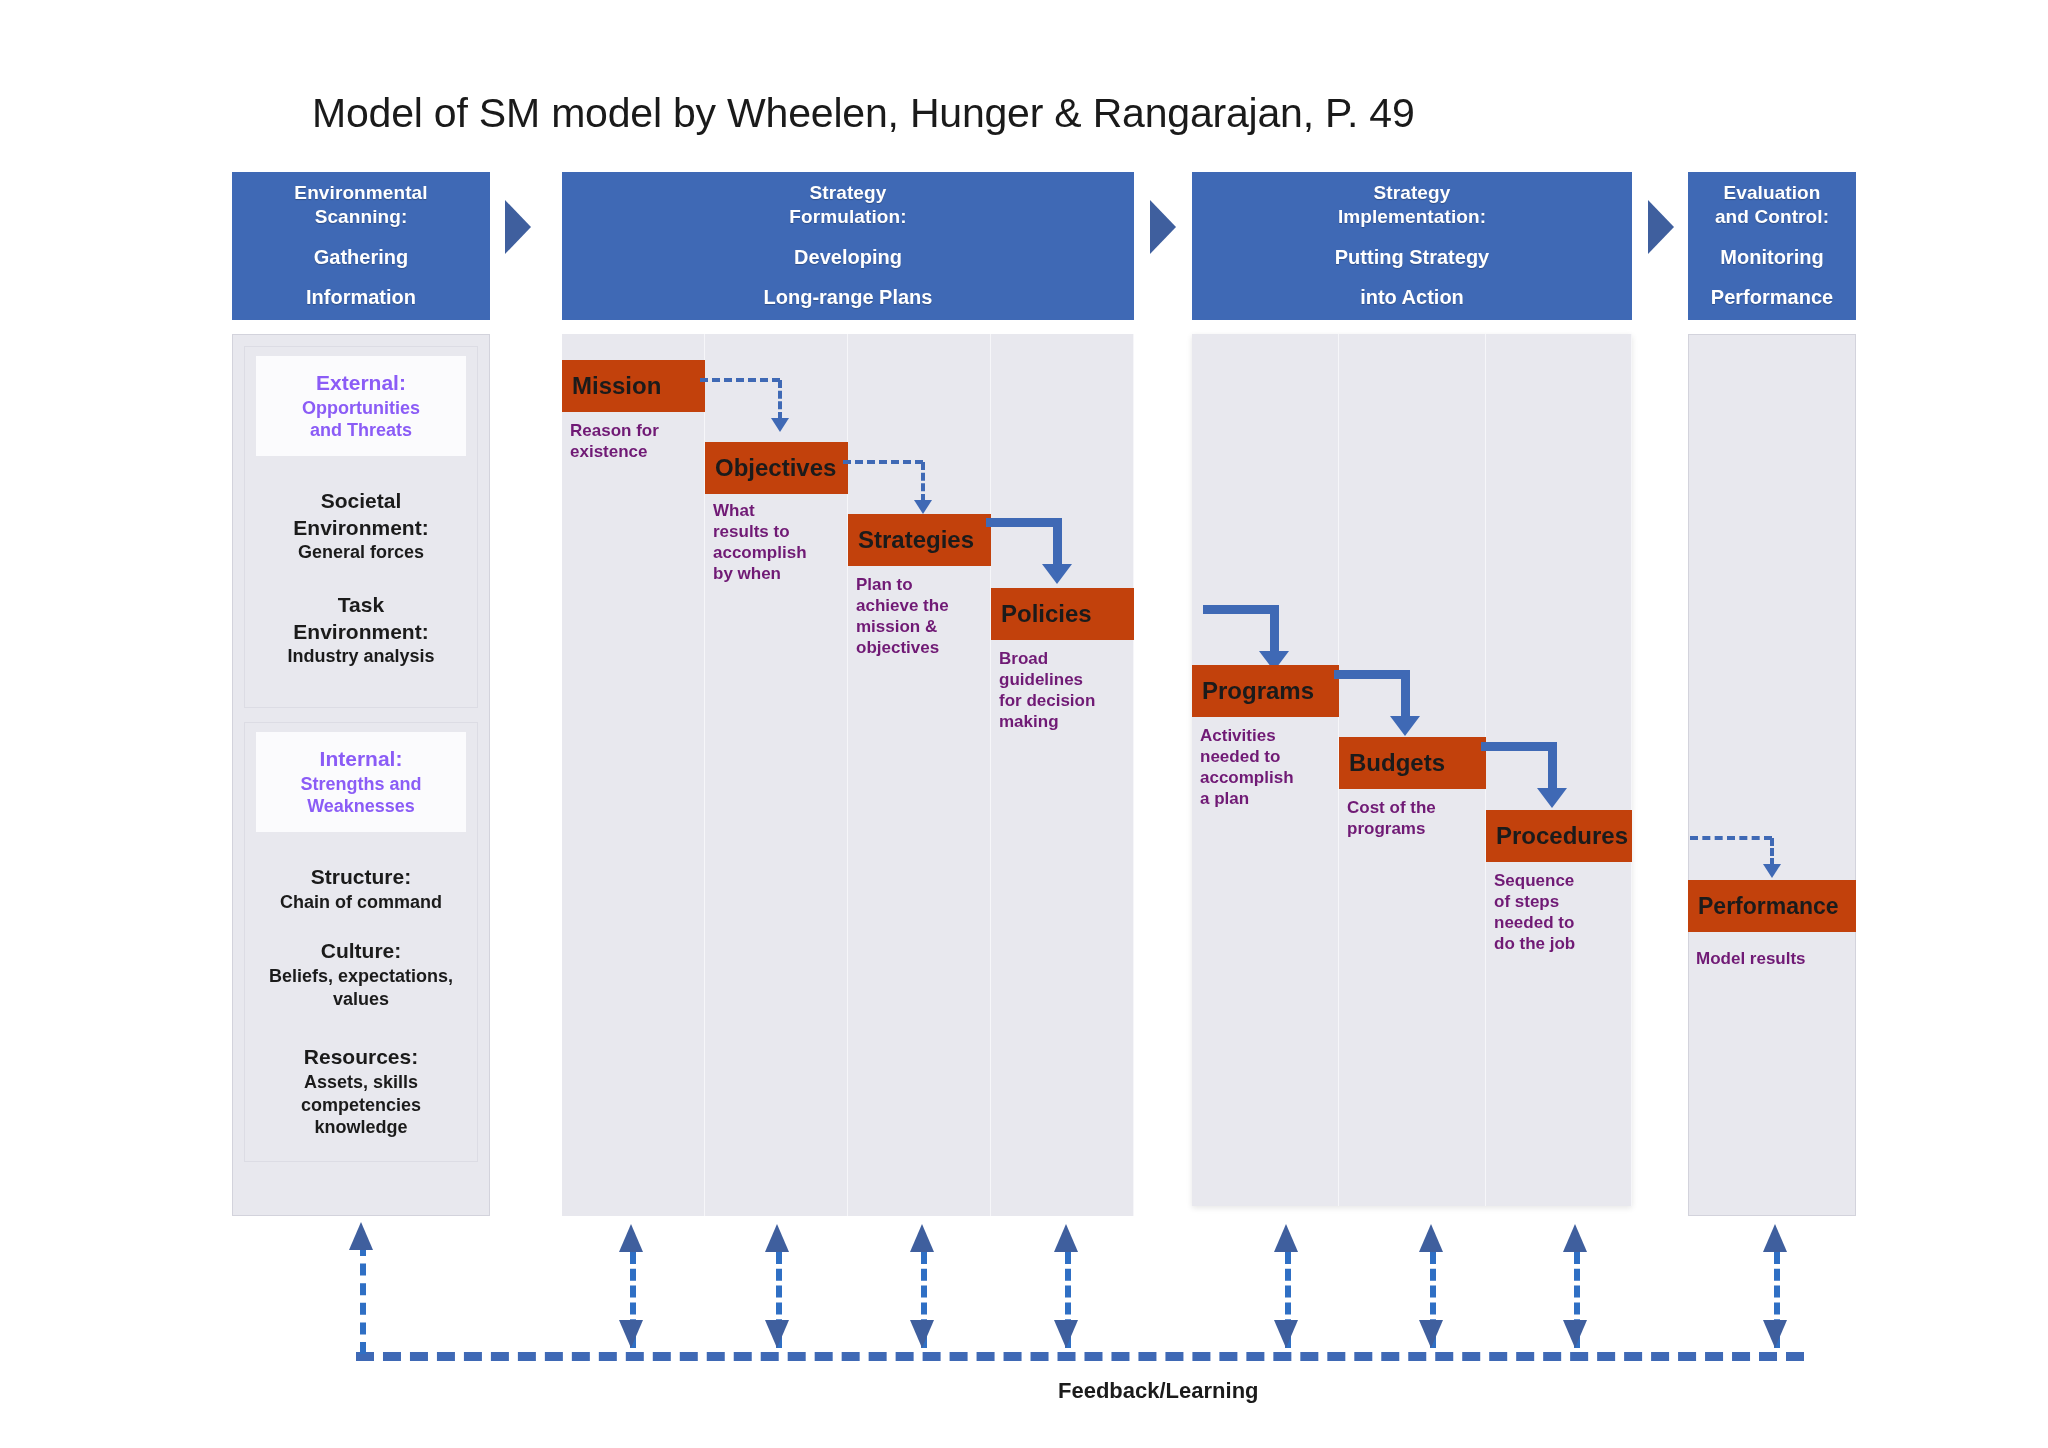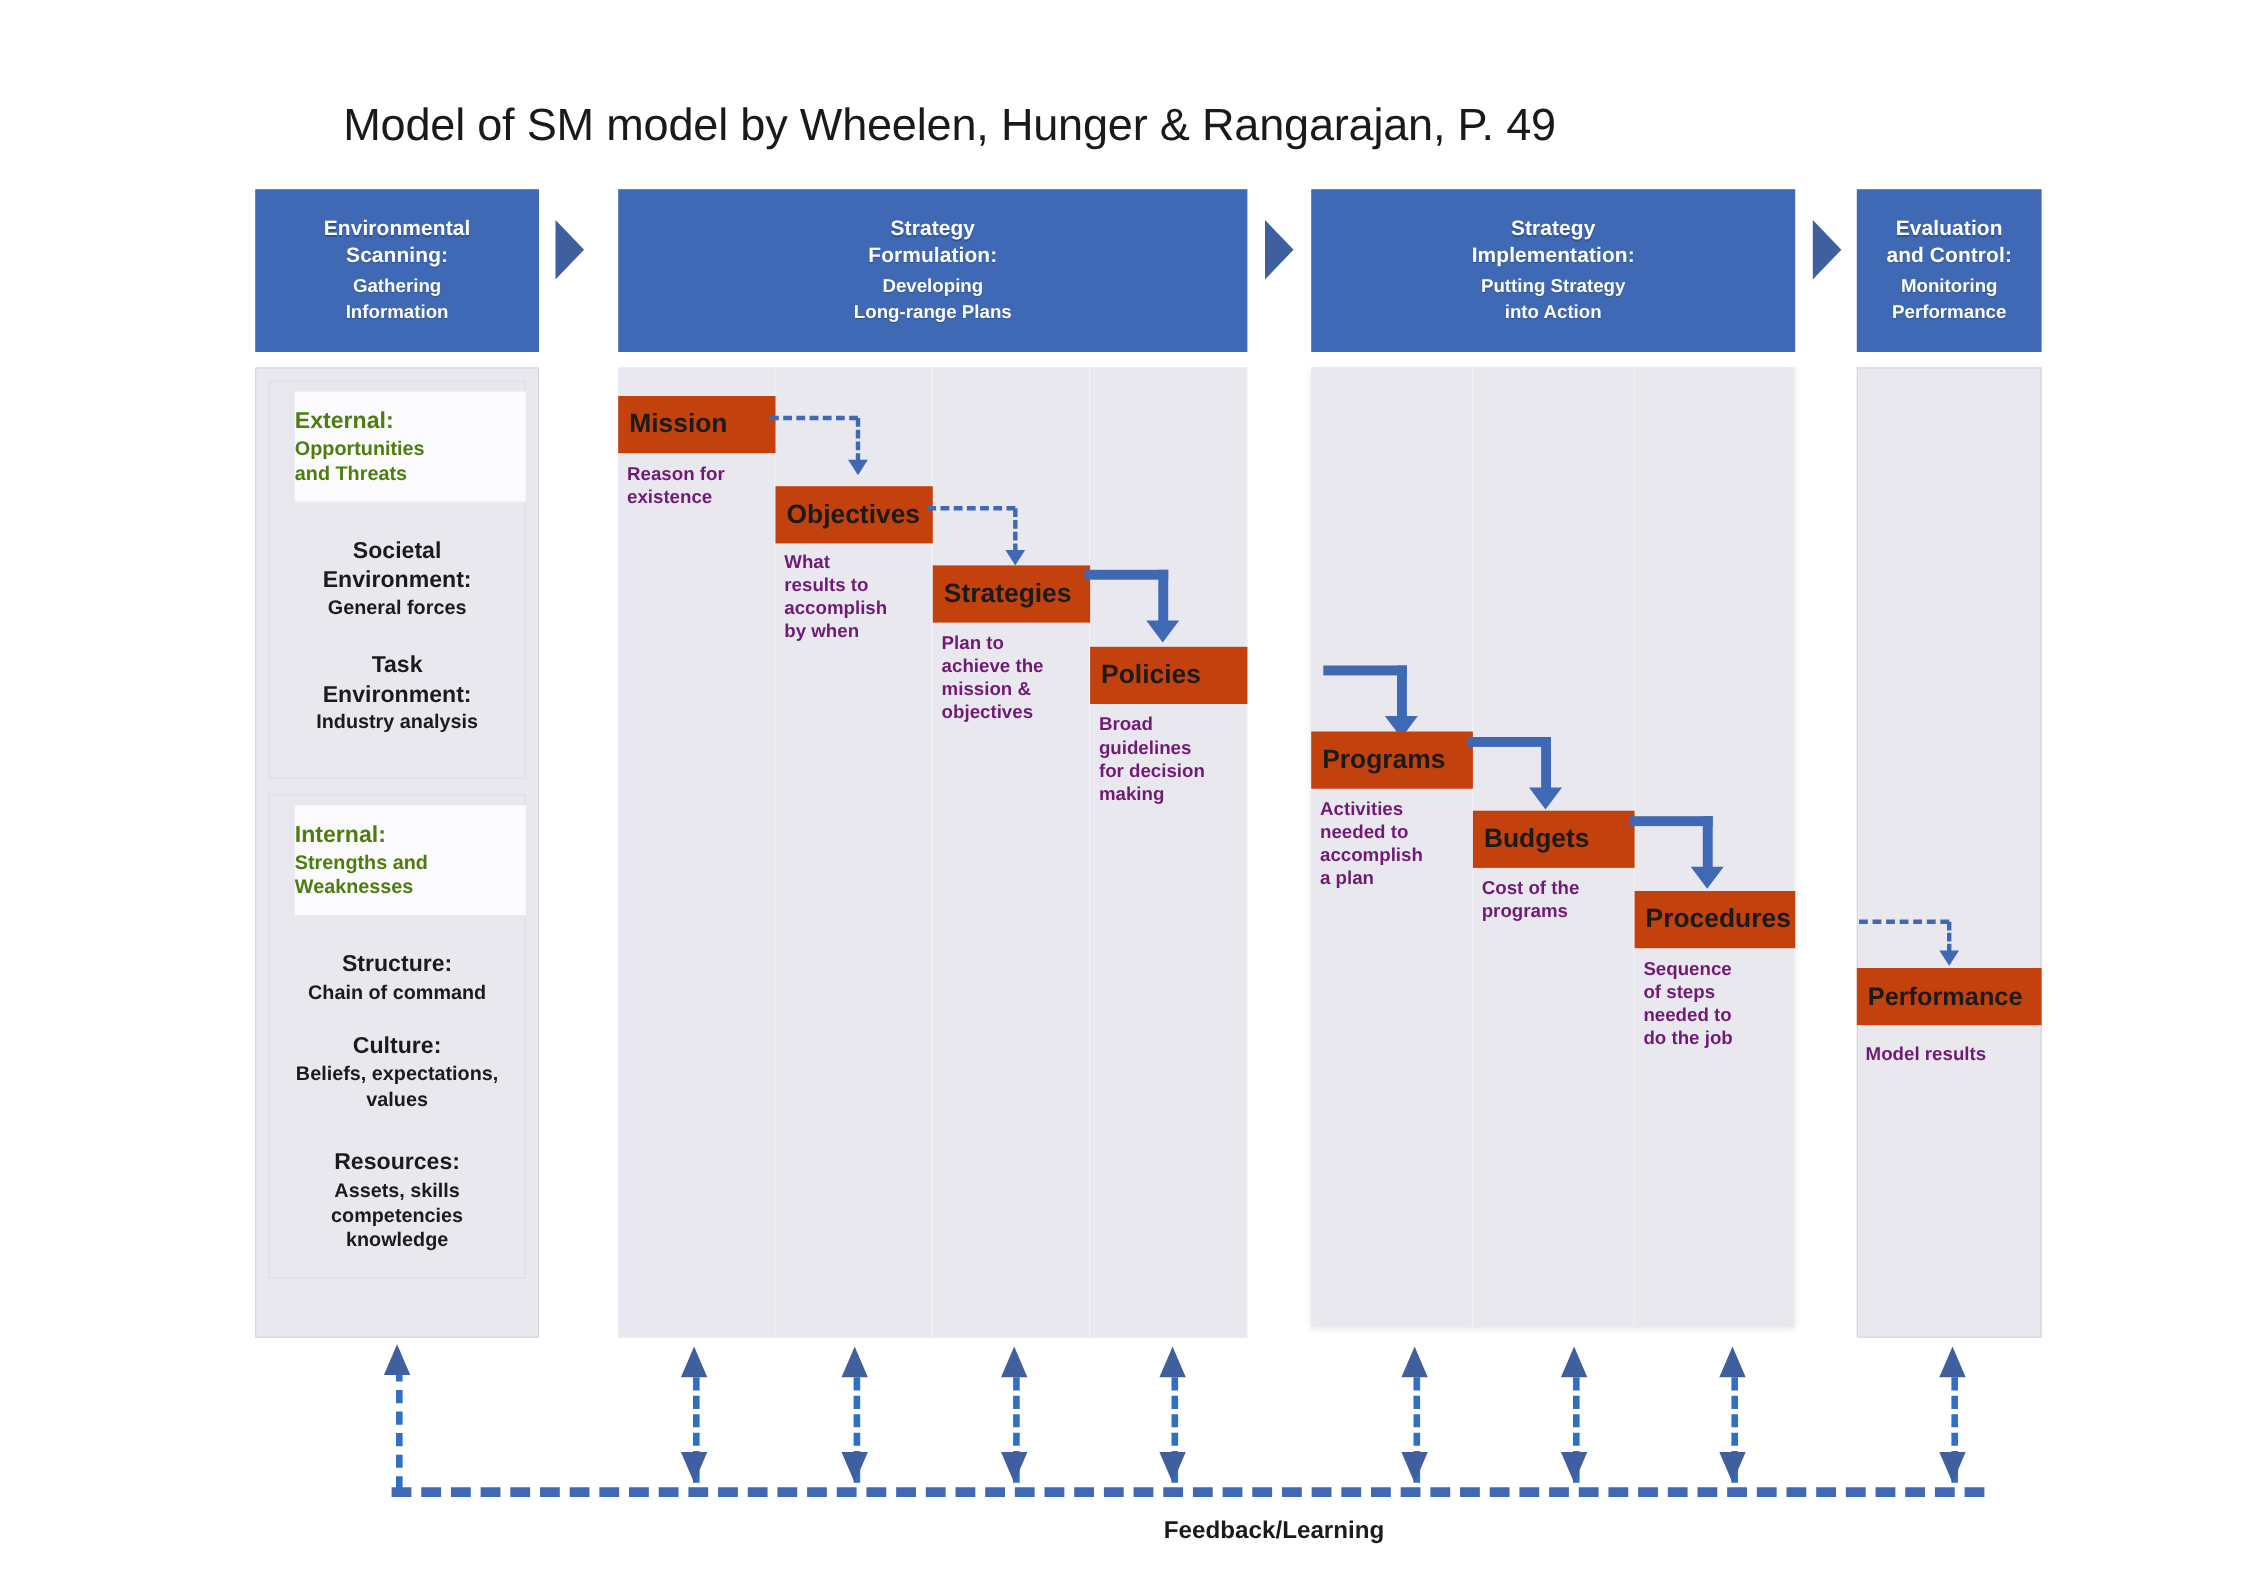--- a/index.html
+++ b/index.html
@@ -47,22 +47,22 @@
     align-items: center;
     justify-content: center;
     line-height: 1.28;
     text-shadow: 0 1px 1px rgba(0,0,0,0.25);
   }
   .phase-header .ph-main {
     font-size: 19px;
     letter-spacing: 0.1px;
   }
   .phase-header .ph-sub {
-    font-size: 17px;
-    margin-top: 3px;
+    font-size: 20px;
+    margin-top: 15px;
   }
 
   
   .phase-body {
     position: absolute;
     background: #e8e8ee;
     box-sizing: border-box;
   }
   .phase-body.framed {
     border: 1px solid #d3d3dc;
@@ -104,26 +104,25 @@
     line-height: 1.24;
   }
 
   
   .white-card {
     position: absolute;
     background: #fbfbfd;
     box-sizing: border-box;
     display: flex;
     flex-direction: column;
-    align-items: flex-start;
+    align-items: center;
     justify-content: center;
     text-align: center;
-    color: #4d7c0f;
+    color: #8b5cf6;
     line-height: 1.25;
-    margin-left: 12px;
   }
   .white-card .wc-title { font-size: 21px; font-weight: bold; }
   .white-card .wc-line  { font-size: 18px; font-weight: bold; }
 
   .grey-block {
     position: absolute;
     text-align: center;
     color: #1b1b1b;
     line-height: 1.27;
   }

